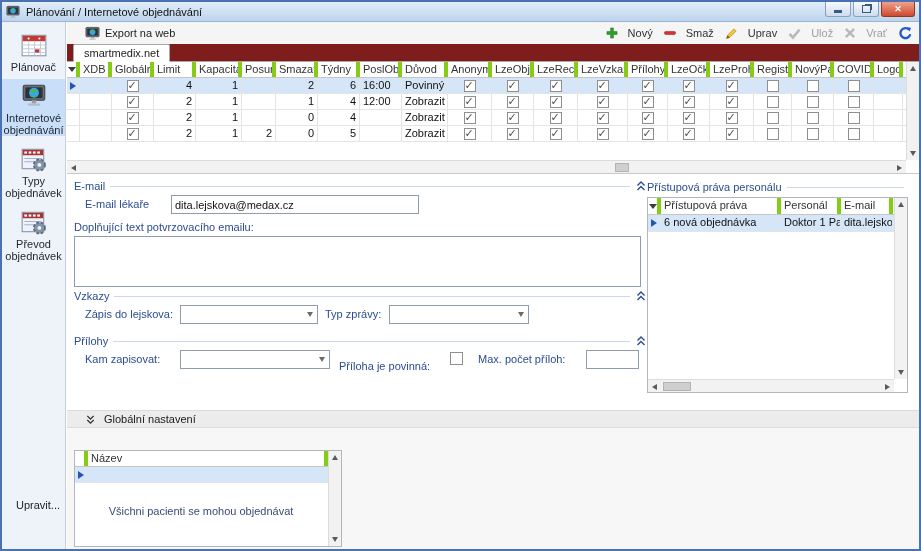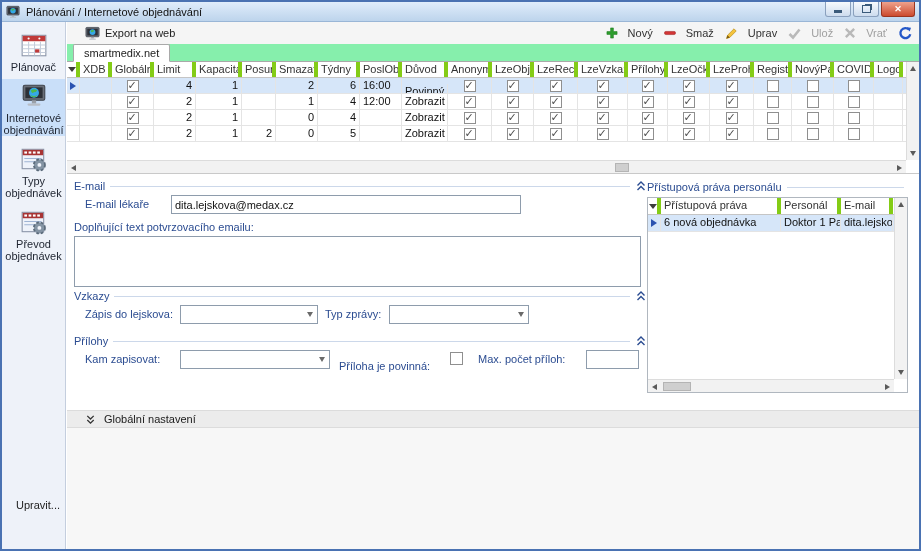--- a/index.html
+++ b/index.html
@@ -25,21 +25,21 @@
   .sb-item .ic{display:inline-block;width:28px;height:28px;}
   .sb-item .lb{color:#1e2430;line-height:12px;}
   .sb-footer{position:absolute;left:14px;bottom:38px;color:#222;}
   
   .main{position:absolute;left:65px;top:20px;right:0;bottom:0;background:#fff;overflow:hidden;}
   .toolbar{position:absolute;left:0;top:0;right:0;height:22px;background:#f5f5f5;display:flex;align-items:center;}
   .tb-export{display:flex;align-items:center;gap:5px;margin-left:18px;color:#222;}
   .tb-right{position:absolute;right:6px;top:0;height:22px;display:flex;align-items:center;gap:11px;}
   .tb-btn{display:flex;align-items:flex-start;gap:10px;color:#333;}
   .tb-btn.dis{color:#a0a0a0;}
-  .tabstrip{position:absolute;left:0;top:22px;right:0;height:18px;background:#86efac;border-bottom:1px solid #a9a9a9;box-sizing:border-box;}
+  .tabstrip{position:absolute;left:0;top:22px;right:0;height:18px;background:#7f1d1d;border-bottom:1px solid #a9a9a9;box-sizing:border-box;}
   .tab{display:inline-block;margin-left:6px;height:18px;line-height:16px;background:#fff;border:1px solid #a9a9a9;
        border-bottom:1px solid #fff;border-radius:2px 2px 0 0;padding:0 10px;position:relative;top:0;box-sizing:border-box;}
   
   .ogrid{position:absolute;left:0;top:40px;right:0;height:112px;background:#fff;border-bottom:1px solid #c9c9c9;box-sizing:border-box;}
   .grow{display:flex;height:16px;box-sizing:border-box;border-bottom:1px solid #e4e4e4;}
   .grow.hd{border-bottom:1px solid #c5c5c5;}
   .grow.sel{background:#d6e6f9;}
   .gc{box-sizing:border-box;border-right:1px solid #e4e4e4;padding:1px 3px 0 3px;overflow:hidden;white-space:nowrap;
       font-size:11px;color:#111;}
   .grow.hd .gc{border-right:4px solid #84cc16;color:#333;}
@@ -258,21 +258,21 @@
             <div class="gc" style="width: 32px; flex: 0 0 auto;"></div>
             <div class="gc ctr" style="width: 42px; flex: 0 0 auto;">
               <div class="cb on"></div>
             </div>
             <div class="gc num" style="width: 42px; flex: 0 0 auto;">4</div>
             <div class="gc num" style="width: 46px; flex: 0 0 auto;">1</div>
             <div class="gc num" style="width: 34px; flex: 0 0 auto;"></div>
             <div class="gc num" style="width: 42px; flex: 0 0 auto;">2</div>
             <div class="gc num" style="width: 42px; flex: 0 0 auto;">6</div>
             <div class="gc" style="width: 42px; flex: 0 0 auto;">16:00</div>
-            <div class="gc" style="width: 46px; flex: 0 0 auto; margin-top: 6px;">Povinný</div>
+            <div class="gc" style="width: 46px; flex: 0 0 auto;">Povinný</div>
             <div class="gc ctr" style="width: 44px; flex: 0 0 auto;">
               <div class="cb on"></div>
             </div>
             <div class="gc ctr" style="width: 42px; flex: 0 0 auto;">
               <div class="cb on"></div>
             </div>
             <div class="gc ctr" style="width: 44px; flex: 0 0 auto;">
               <div class="cb on"></div>
             </div>
             <div class="gc ctr" style="width: 50px; flex: 0 0 auto;">
@@ -456,21 +456,21 @@
     <div class="grphead" style="left:7px;top:158px;width:573px;">
       <span>E-mail</span>
       <span class="ln"></span>
       <span>
           <svg width="12" height="12" viewBox="0 0 12 12">
             <path d="M2.5 5.5L6 2l3.5 3.5M2.5 10L6 6.5 9.5 10" stroke="#2b4c91" stroke-width="1.4" fill="none"></path>
           </svg>
         </span>
     </div>
     <div class="flabel" style="left:18px;top:176px;">E-mail lékaře</div>
-    <input class="tinput" style="left: 104px; top: 173px; width: 350px; height: 19px;" value="dita.lejskova@medax.cz">
+    <input class="tinput" style="left: 104px; top: 173px; width: 248px; height: 19px;" value="dita.lejskova@medax.cz">
     <div class="flabel" style="left:7px;top:199px;">Doplňující text potvrzovacího emailu:</div>
     <textarea class="tarea" style="left: 7px; top: 214px; width: 567px; height: 51px;"></textarea>
 
     <div class="grphead" style="left:7px;top:268px;width:573px;">
       <span>Vzkazy</span>
       <span class="ln"></span>
       <span>
           <svg width="12" height="12" viewBox="0 0 12 12">
             <path d="M2.5 5.5L6 2l3.5 3.5M2.5 10L6 6.5 9.5 10" stroke="#2b4c91" stroke-width="1.4" fill="none"></path>
           </svg>
@@ -557,15 +557,38 @@
     <div class="globar" style="top:388px;">
       <span style="margin-left:18px;display:flex;align-items:center;">
         <svg width="11" height="11" viewBox="0 0 12 12">
             <path d="M2.5 2L6 5.5 9.5 2M2.5 6.5L6 10 9.5 6.5" stroke="#333" stroke-width="1.4" fill="none"></path>
           </svg>
       </span>
       <span style="margin-left:8px;">Globální nastavení</span>
     </div>
     <div class="botstrip" style="top:406px;"></div>
 
+    <div class="panelgrid" style="left:7px;top:428px;width:268px;height:97px;background:#fff;">
+      <div id="pg-rows">
+          <div class="grow hd">
+            <div class="gc ctr" style="width: 13px; flex: 0 0 auto;"></div>
+            <div class="gc" style="width: 240px; flex: 0 0 auto;">Název</div>
+          </div>
+          <div class="grow sel">
+            <div class="gc ctr" style="width: 13px; flex: 0 0 auto;">
+              <div class="rowmark"></div>
+            </div>
+            <div class="gc" style="width: 240px; flex: 0 0 auto;"></div>
+          </div>
+        </div>
+      <div class="pgnote" style="top:54px;">Všichni pacienti se mohou objednávat</div>
+      <div class="vscroll" style="top:0;bottom:0;">
+        <div class="sarr" style="top:0;right:0;">
+            <div class="tri-up"></div>
+          </div>
+        <div class="sarr" style="bottom:0;right:0;">
+            <div class="tri-dn"></div>
+          </div>
+      </div>
+    </div>
 
   </div>
 </div>
 
 </body></html>

